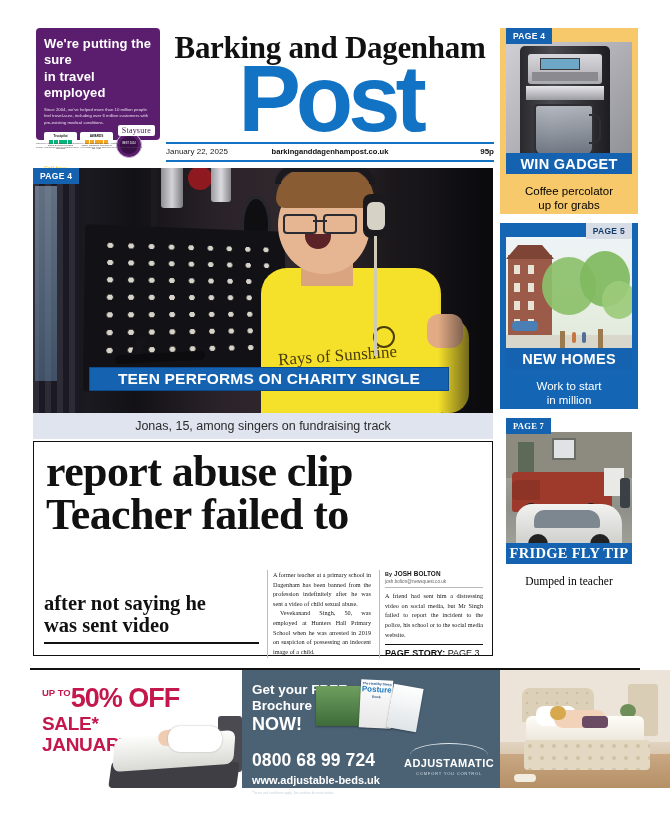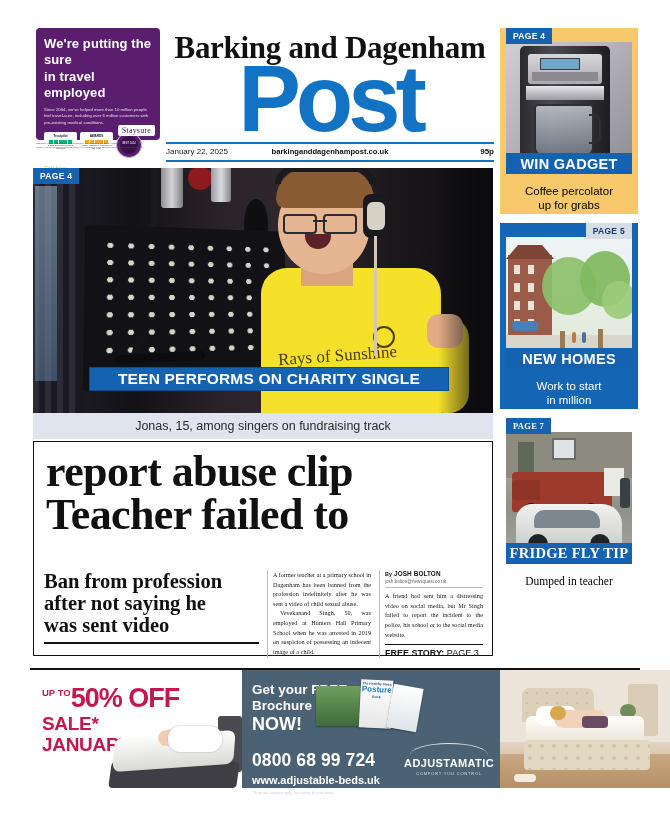--- a/index.html
+++ b/index.html
@@ -370,21 +370,21 @@
 
   <div class="leadbox">
     <div class="lead-hl">
       <div>report abuse clip</div>
       <div>Teacher failed to</div>
     </div>
 
     <div class="lead-cols">
       <div class="col-sub">
         <h2>
-          <span>Ban from profession</span><br>
+          <br>
           <span>after not saying he</span><br>
           <span>was sent video</span>
         </h2>
         <div class="rule"></div>
       </div>
 
       <div class="col-body">
         <p>A former teacher at a primary school in Dagenham has been banned from the profession indefinitely after he was sent a video of child sexual abuse.</p>
         <p>Vevekanand Singh, 50, was employed at Hunters Hall Primary School when he was arrested in 2019 on suspicion of possessing an indecent image of a child.</p>
       </div>
@@ -393,21 +393,21 @@
         <div class="byline">
           <span class="by">By</span>
           <span>JOSH BOLTON</span>
         </div>
         <div class="bymail">josh.bolton@newsquest.co.uk</div>
         <div class="byrule"></div>
         <div class="col-body">
           <p>A friend had sent him a distressing video on social media, but Mr Singh failed to report the incident to the police, his school or to the social media website.</p>
         </div>
         <div class="fullstory">
-          <span>FREE STORY:</span>
+          <span>PAGE STORY:</span>
           <em>PAGE 3</em>
         </div>
       </div>
     </div>
   </div>
 
   <div class="rail">
 
     <div class="panel p1">
       <div class="ptag pagetag ptag-left">PAGE 4</div>

